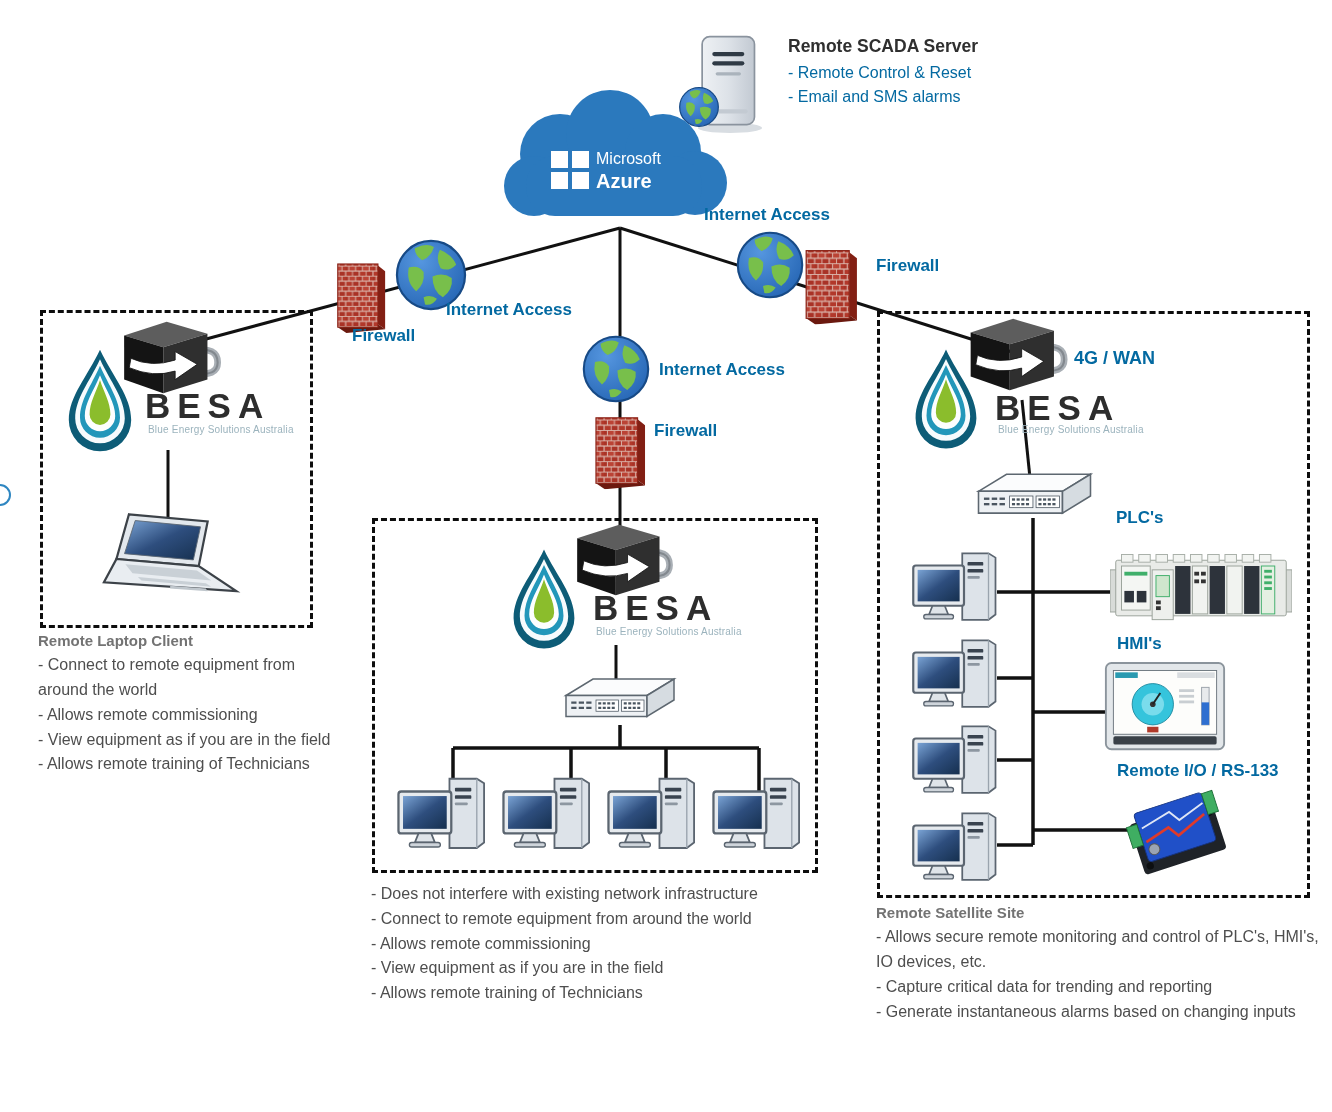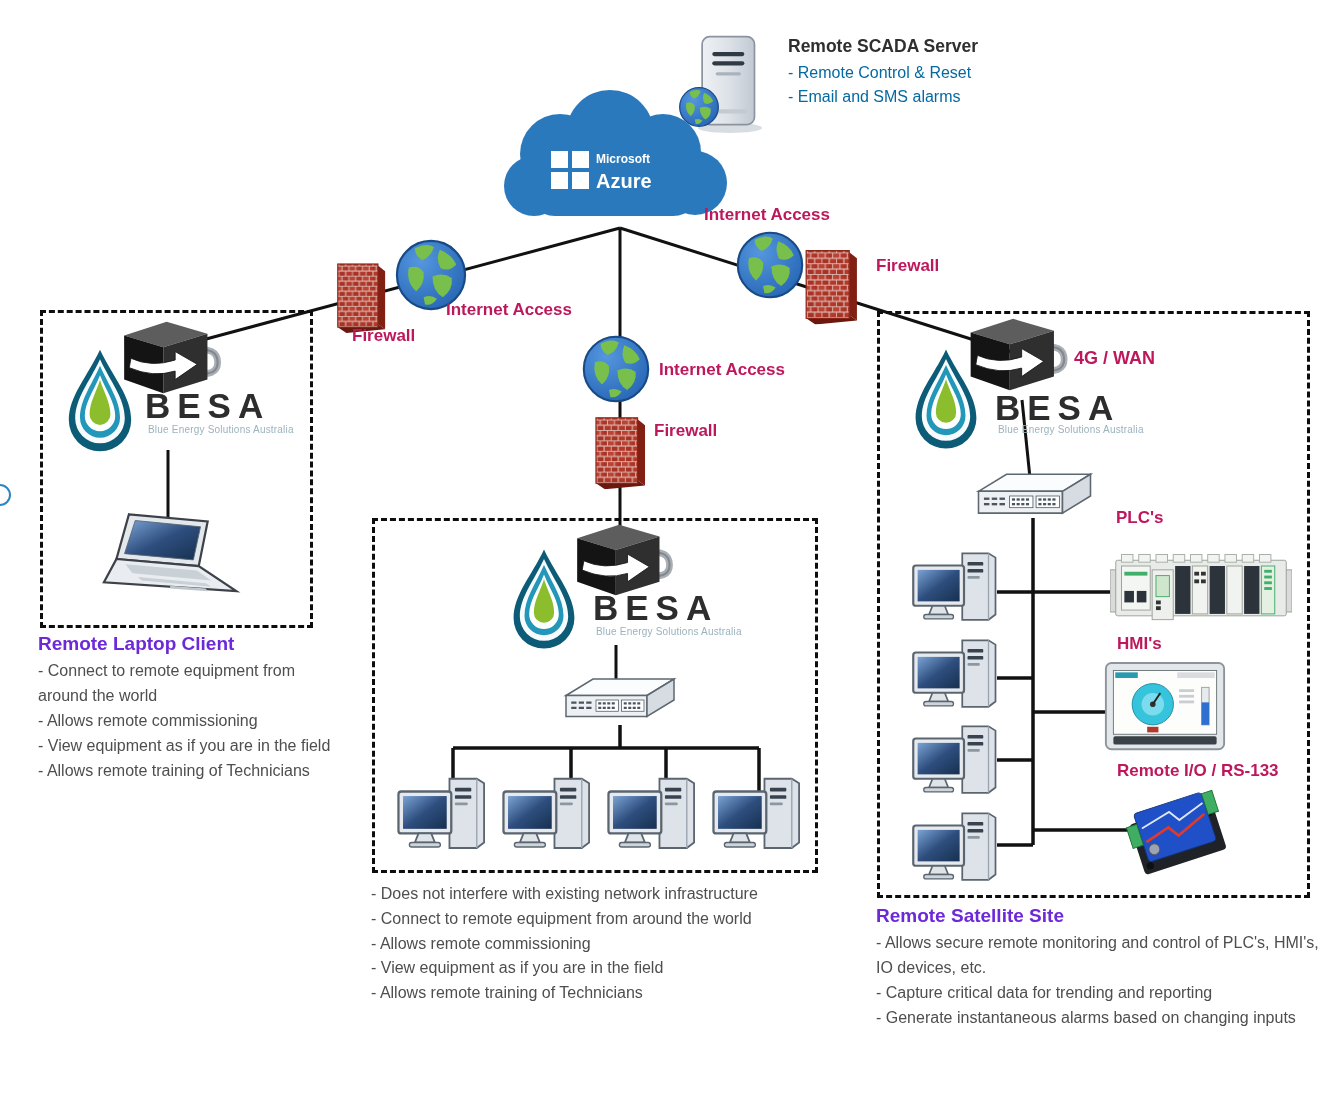--- a/index.html
+++ b/index.html
@@ -2,28 +2,28 @@
 <html><head>
 <meta charset="utf-8">
 <style>
   * { margin:0; padding:0; box-sizing:border-box; }
   body { font-family:"Liberation Sans", sans-serif; background:#fff; }
   .canvas { position:relative; width:1332px; height:1112px; background:#fff; overflow:hidden; }
   .lines-svg { position:absolute; left:0; top:0; width:1332px; height:1112px; pointer-events:none; }
   .lines-svg path { stroke:#111; stroke-width:3; fill:none; }
   .lines-svg path.thick { stroke-width:3.5; }
   .dashed-box { position:absolute; border:3px dashed #0d0d0d; }
-  .lbl { position:absolute; font-weight:bold; color:#be185d; font-size:17px; white-space:nowrap; }
+  .lbl { position:absolute; font-weight:bold; color:#0369a1; font-size:17px; white-space:nowrap; }
   .site-text { position:absolute; color:#4e4e4e; font-size:16px; line-height:1.55; }
-  .site-title { font-weight:bold; font-size:19px; color:#6d28d9; margin-bottom:1px; }
+  .site-title { font-weight:bold; font-size:15px; color:#737373; margin-bottom:1px; }
   .scada-block { position:absolute; left:788px; top:36px; width:250px; }
   .scada-title { font-weight:bold; font-size:17.5px; color:#2f2f2f; margin-bottom:4px; }
   .scada-line { font-size:16px; color:#0369a1; line-height:24px; }
   .cloud-text { position:absolute; left:596px; top:148px; color:#fff; line-height:22px; }
-  .cloud-text .ms { font-size:12px; font-weight:bold; }
+  .cloud-text .ms { font-size:16px; font-weight:normal; }
   .cloud-text .az { font-size:20px; font-weight:bold; }
   .winlogo { position:absolute; left:551px; top:151px; width:38px; height:38px;
              display:grid; grid-template-columns:17px 17px; grid-template-rows:17px 17px; gap:4px; }
   .winlogo div { background:#fff; }
   .besa-name { position:absolute; font-size:35px; font-weight:bold; letter-spacing:7px; color:#2d2d2d; white-space:nowrap; }
   .besa-tagline { position:absolute; font-size:10px; color:#9bb3bd; letter-spacing:0.2px; white-space:nowrap; }
   .icon { position:absolute; }
   .icon svg { width:100%; height:100%; display:block; }
   .edge-arc { position:absolute; left:-11px; top:484px; width:22px; height:22px;
               border:2.5px solid #2e86c1; border-radius:50%; background:transparent; }

